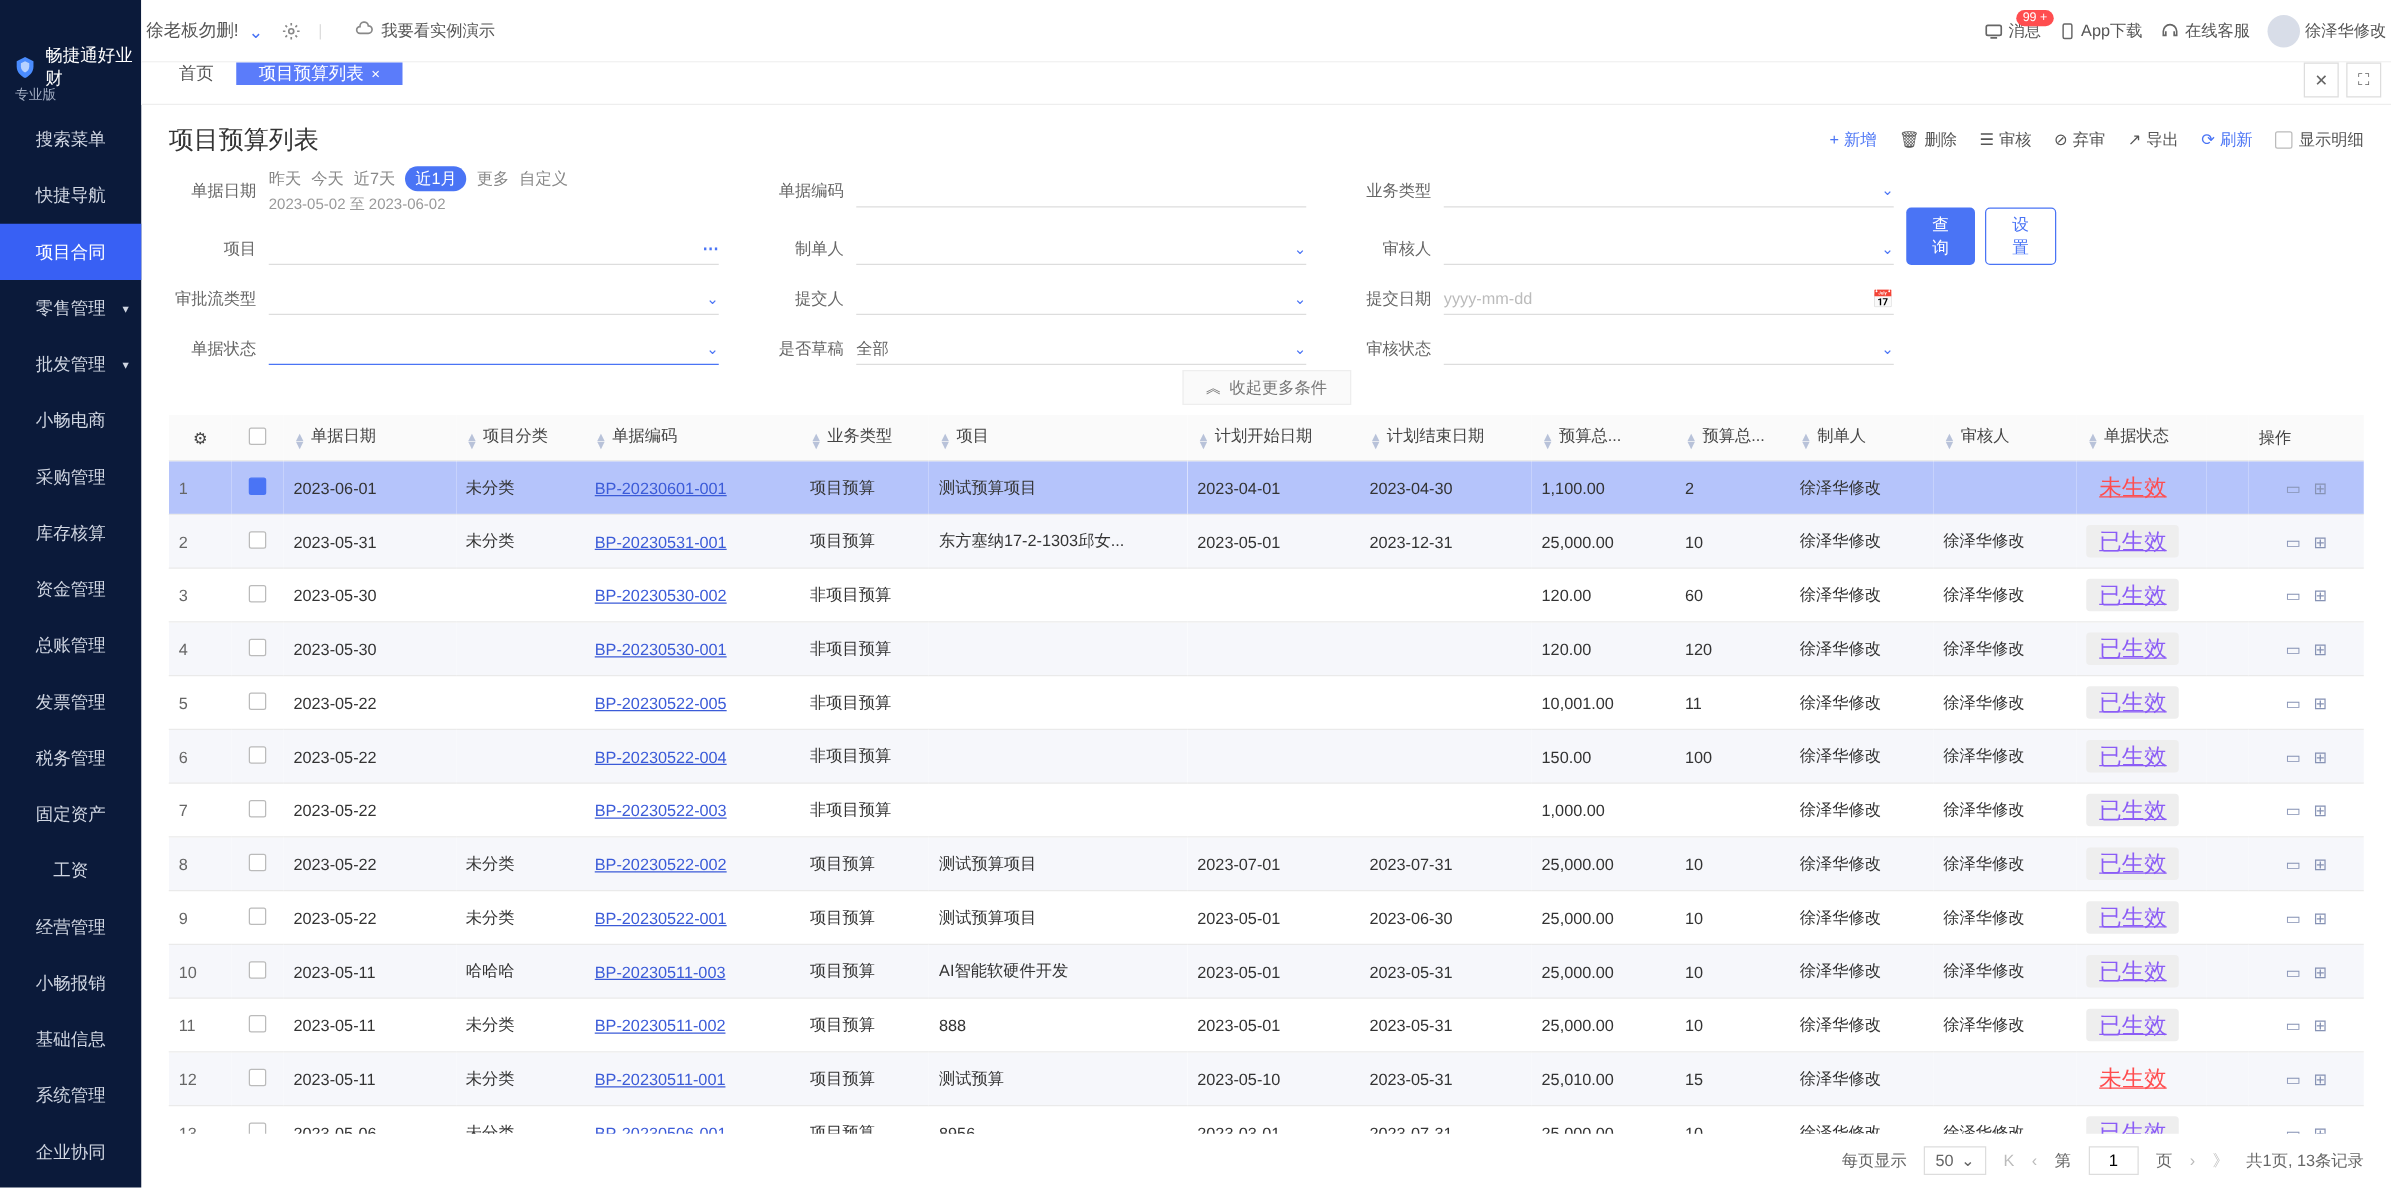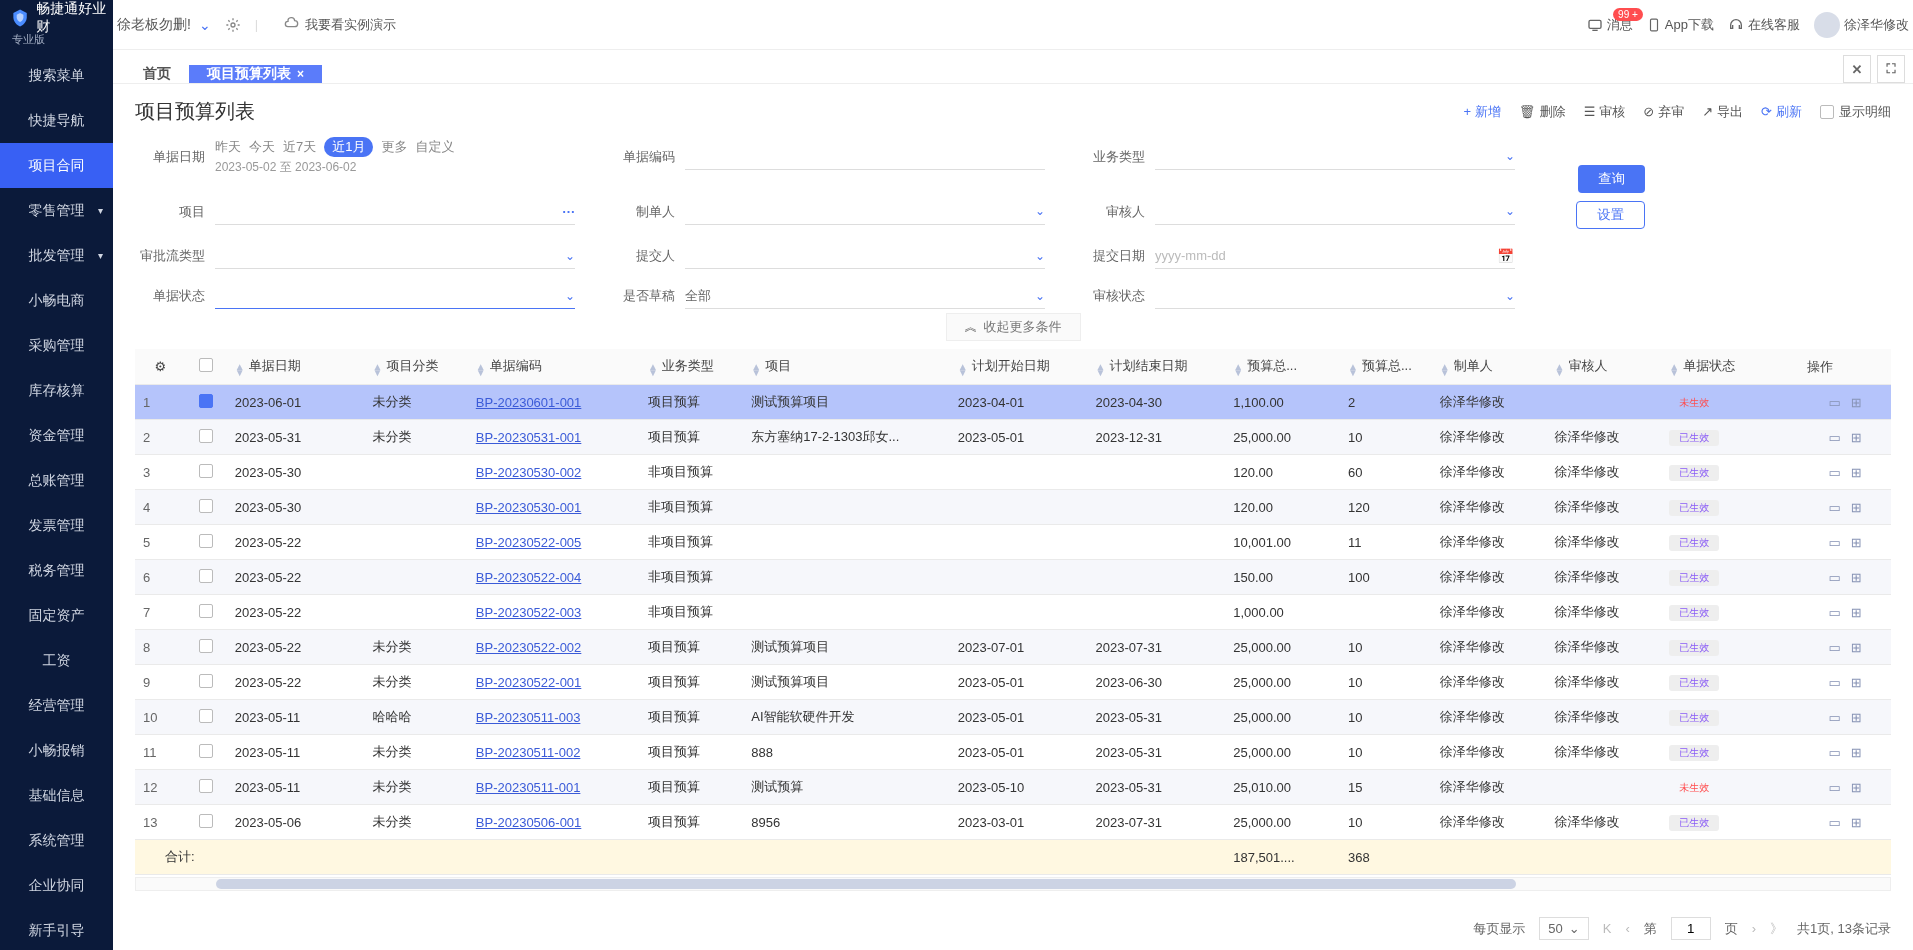--- a/index.html
+++ b/index.html
@@ -1,39 +1,39 @@
 <!DOCTYPE html>
 <html><head>
 <meta charset="utf-8">
 <style>
 * { margin: 0; padding: 0; box-sizing: border-box; font-family: "Microsoft YaHei", Arial, sans-serif; }
 body { background: #fff; color: #333; font-size: 13px; overflow: hidden; width: 1913px; height: 950px; }
 
 
 .sidebar { position: fixed; left: 0; top: 0; width: 113px; height: 100%; background: #0b1a3a; color: #d0d6e2; display: flex; flex-direction: column; }
-.logo-area { height: 50px; display: flex; align-items: center; padding-left: 10px; gap: 6px; }
+.logo-area { height: 50px; display: flex; align-items: center; padding-left: 10px; gap: 6px; margin-top: 36px; }
 .logo-icon { width: 22px; height: 22px; }
 .logo-text { font-size: 14px; color: #fff; font-weight: 500; }
 .edition { font-size: 11px; color: #a0abc0; padding-left: 12px; margin-top: -4px; margin-bottom: 6px; }
 .nav-item { height: 45px; display: flex; align-items: center; justify-content: center; font-size: 14px; cursor: pointer; position: relative; }
 .nav-item.active { background: #3860f4; color: #fff; }
 .nav-item .arrow { position: absolute; right: 10px; font-size: 10px; }
 
 
 .topbar { position: fixed; left: 113px; top: 0; right: 0; height: 50px; background: #fff; border-bottom: 1px solid #eee; display: flex; align-items: center; padding: 0 4px; gap: 14px; }
 .company-sel { display: flex; align-items: center; gap: 8px; color: #555; font-size: 14px; }
 .chev-blue { color: #4a74f5; }
 .demo-link { display: flex; align-items: flex-start; gap: 5px; color: #555; font-size: 13px; margin-left: 12px; }
 .top-spacer { flex: 1; }
 .top-icon { display: flex; align-items: center; gap: 4px; color: #555; font-size: 13px; cursor: pointer; position: relative; }
 .badge { position: absolute; top: -8px; right: -10px; background: #ff4d4f; color: #fff; font-size: 10px; padding: 1px 5px; border-radius: 8px; }
 .avatar { width: 26px; height: 26px; border-radius: 50%; background: #d8dde8; display: inline-block; }
 
 
-.tabs-row { position: fixed; left: 113px; top: 50px; right: 0; height: 34px; background: #fff; border-bottom: 1px solid #eee; display: flex; align-items: flex-end; padding-left: 12px; font-weight: bold; }
+.tabs-row { position: fixed; left: 113px; top: 50px; right: 0; height: 34px; background: #fff; border-bottom: 1px solid #eee; display: flex; align-items: flex-start; padding-left: 12px; }
 .tab { display: flex; align-items: center; padding: 0 18px; font-size: 14px; color: #555; cursor: pointer; gap: 6px; }
 .tab.active { background: #5b7cfa; color: #fff; }
 .tab .close-x { font-size: 12px; }
 .tabs-right { margin-left: auto; display: flex; align-items: center; gap: 6px; padding-right: 8px; }
 .sq-btn { width: 28px; height: 28px; border: 1px solid #ddd; display: flex; align-items: center; justify-content: center; cursor: pointer; color: #666; }
 
 
 .content { position: fixed; left: 113px; top: 84px; right: 0; bottom: 0; overflow: hidden; display: flex; flex-direction: column; }
 .page-head { display: flex; align-items: center; padding: 14px 22px 8px; }
 .page-title { font-size: 20px; color: #333; }
@@ -50,39 +50,39 @@
 .finput .chev { margin-left: auto; color: #4a74f5; font-size: 12px; }
 .finput .cal { margin-left: auto; color: #4a74f5; font-size: 14px; }
 .finput .dots { margin-left: auto; color: #4a74f5; font-weight: bold; }
 .finput .val { color: #666; }
 .date-opts { display: flex; gap: 8px; font-size: 13px; color: #888; align-items: center; }
 .date-opts .opt { cursor: pointer; }
 .date-opts .opt.active { background: #4a74f5; color: #fff; border-radius: 10px; padding: 1px 8px; }
 .date-range-text { color: #999; font-size: 12px; margin-top: 2px; }
 .btn-primary { background: #4a74f5; color: #fff; border-radius: 4px; padding: 5px 20px; cursor: pointer; border: none; text-align:center;}
 .btn-outline { border: 1px solid #4a74f5; color: #4a74f5; background: #fff; border-radius: 4px; padding: 4px 20px; cursor: pointer; }
-.actions-col { display: flex; flex-direction: column; gap: 8px; align-items:flex-end;margin-top:32px; }
+.actions-col { display: flex; gap: 8px; align-items:flex-end;margin-top:32px; }
 .collapse-bar { text-align: center; margin-top: 4px; }
 .collapse-chip { display: inline-flex; align-items: center; gap: 6px; border: 1px solid #eee; background: #fafafa; padding: 4px 18px; font-size: 13px; color: #777; cursor: pointer; }
 
 
 .table-wrap { flex: 1; overflow: hidden; padding: 0 22px; display: flex; flex-direction: column; }
 .tbl { width: 100%; border-collapse: collapse; table-layout: fixed; }
 .tbl th, .tbl td { border-bottom: 1px solid #eaeaea; padding: 8px 8px; text-align: left; font-size: 13px; white-space: nowrap; overflow: hidden; text-overflow: ellipsis; }
 .tbl th { background: #fafafa; color: #444; font-weight: 500; position: relative; }
 .tbl th .sort { color: #b8c2d9; font-size: 10px; margin-right: 4px; display:inline-flex; flex-direction:column; line-height:6px; }
 .tbl tbody tr:nth-child(odd) { background: #fff; }
 .tbl tbody tr:nth-child(even) { background: #f6f7fb; }
 .tbl tbody tr.selected { background: #b5c4fb !important; }
 .row-num { text-align: center; color: #666; }
 .chk { width: 14px; height: 14px; border: 1px solid #bbb; display: inline-block; border-radius: 2px; background: #fff; }
 .chk.checked { background: #4a74f5; border-color: #4a74f5; }
 .link { color: #3b5bd8; text-decoration: underline; cursor: pointer; }
 .num-r { text-align: right; padding-right: 12px; }
-.status-tag { display: inline-block; padding: 1px 10px; border-radius: 3px; font-size: 10px; }
+.status-tag { display: inline-block; padding: 1px 10px; border-radius: 3px; font-size: 18px; text-decoration: underline; }
 .status-ok { background: #eee; color: #8b5cf6; }
 .status-no { color: #ff4d4f; }
 .op-icons { display: flex; gap: 10px; justify-content: center; color: #8793b5; }
 .op-icn { cursor: pointer; }
 .sum-row td { background: #fff8e1 !important; font-weight: 500; }
 .scrollbar-fake { height: 14px; background: linear-gradient(#fafafa,#fafafa); position: relative; margin-top: 2px; border:1px solid #eee;}
 .scrollbar-thumb { position: absolute; left: 80px; top: 1px; height: 10px; width: 1300px; background: #ccd3e4; border-radius: 5px; }
 
 
 .pager { display: flex; align-items: center; justify-content: flex-end; gap: 14px; padding: 10px 22px; color: #666; font-size: 13px; }

